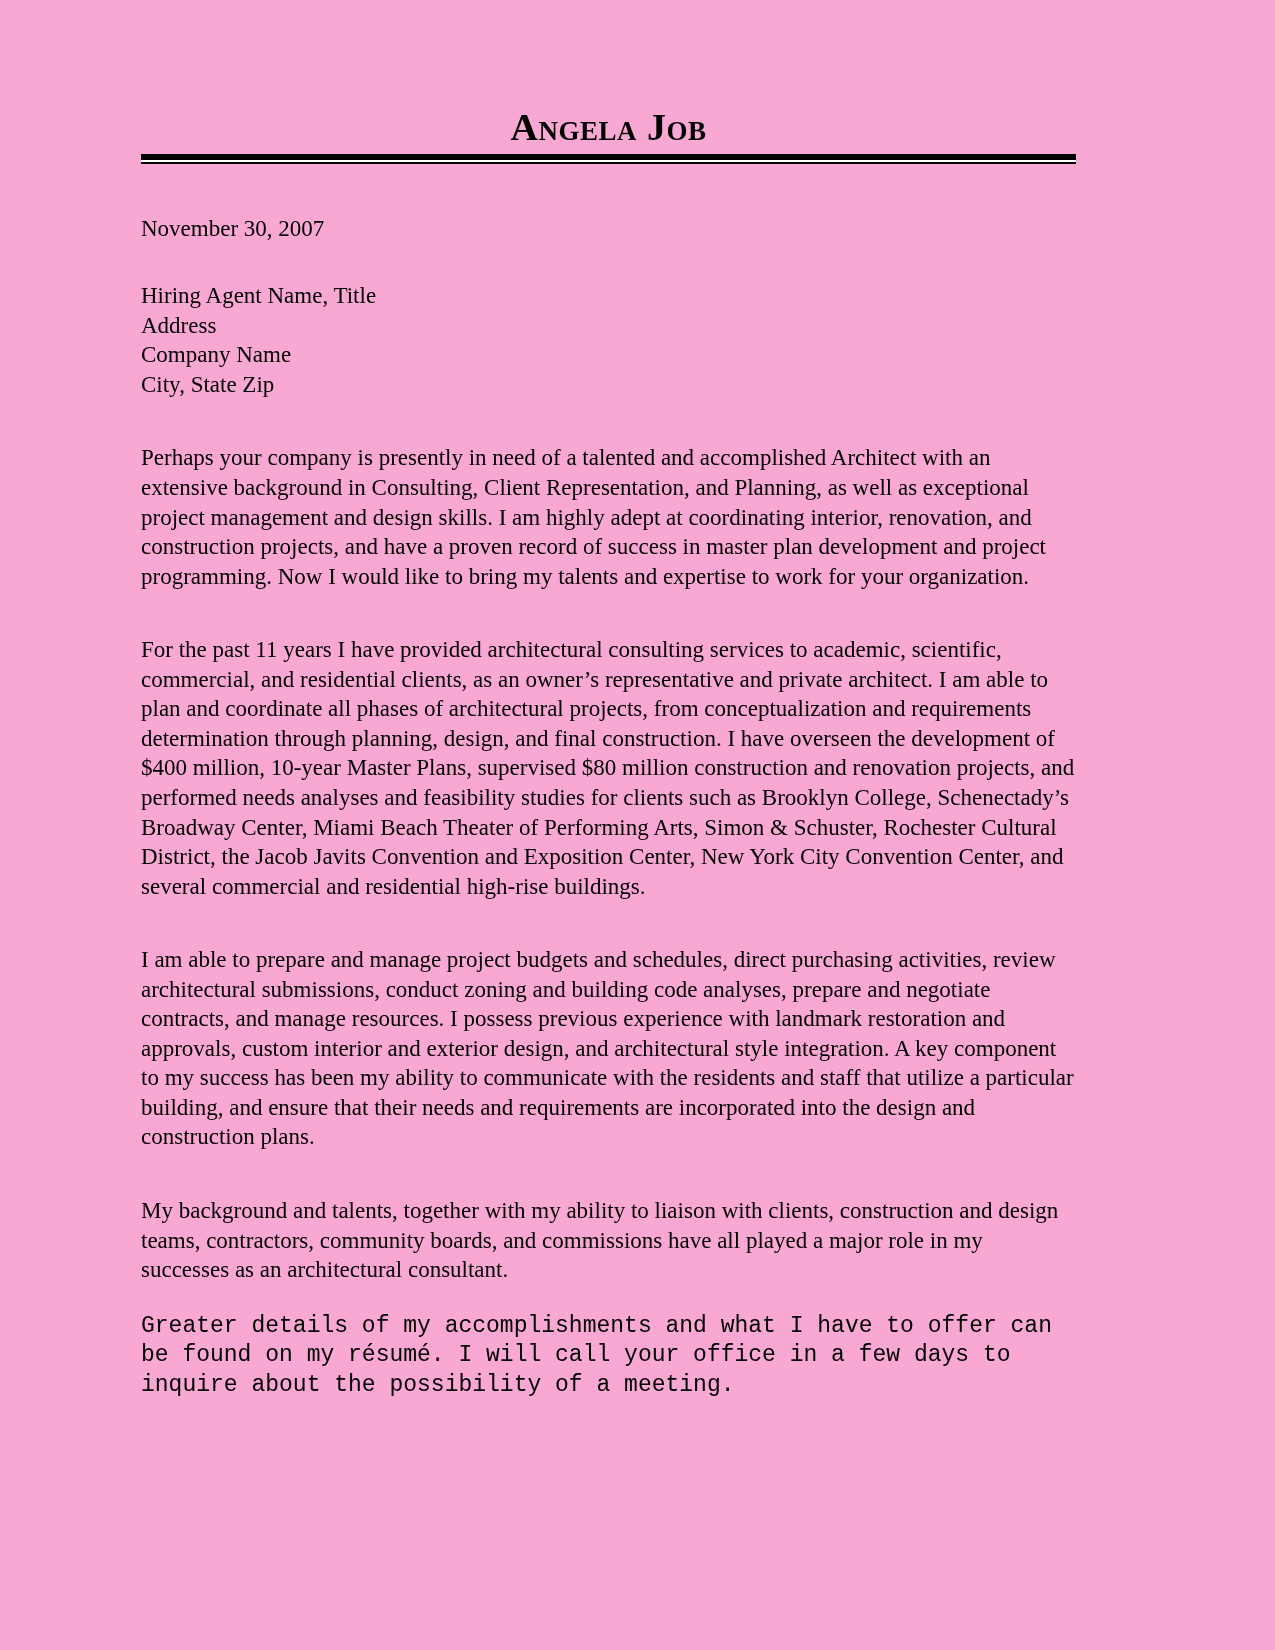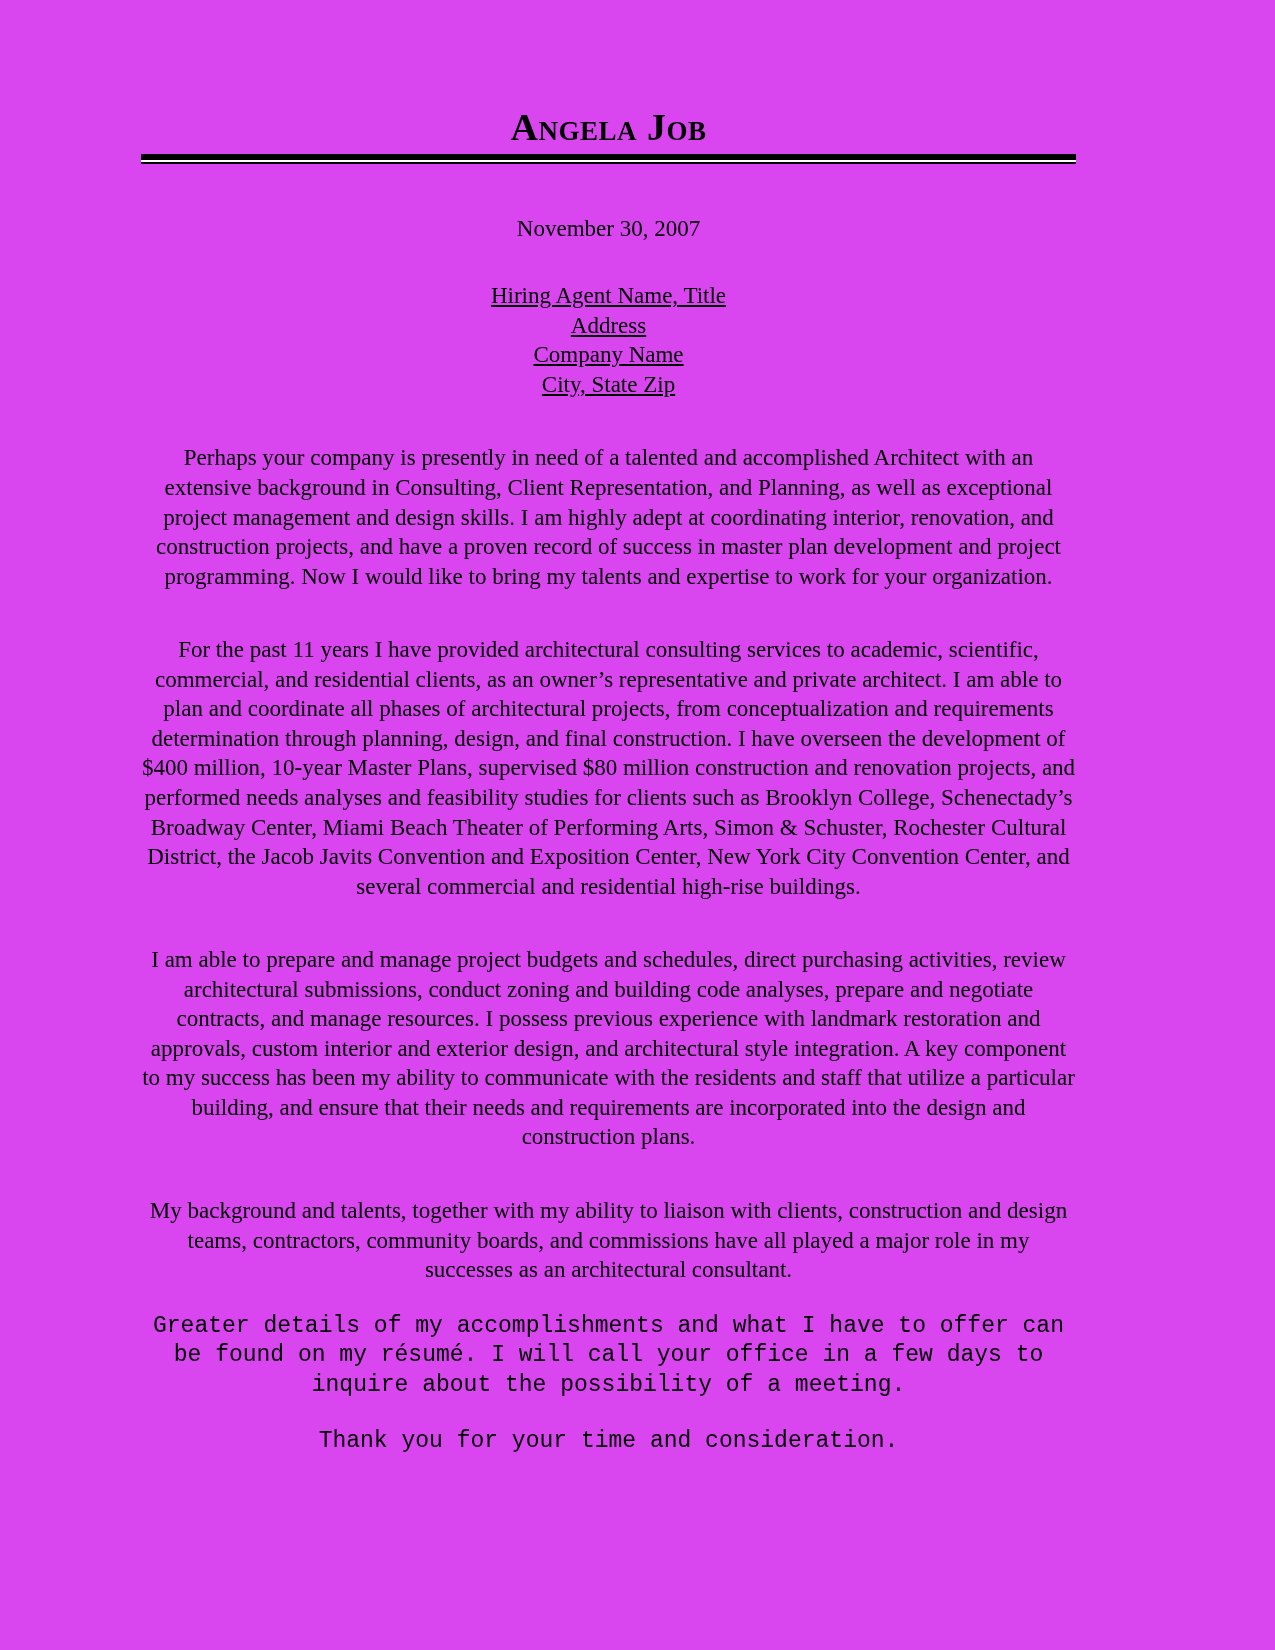--- a/index.html
+++ b/index.html
@@ -13,21 +13,21 @@
     font-family: "Liberation Serif", "DejaVu Serif", serif;
     color: #000000;
     -webkit-font-smoothing: antialiased;
   }
   .page {
     position: relative;
     width: 1275px;
     height: 1650px;
     box-sizing: border-box;
     padding: 0;
-    background: #d946ef;
+    background: #f9a8d4;
     overflow: hidden;
   }
   .letter {
     position: absolute;
     left: 141px;
     top: 0;
     width: 935px;
   }
 
   
@@ -67,31 +67,30 @@
   .rule-thin {
     height: 2px;
     background: #000000;
     width: 100%;
   }
 
   
   .body-block {
     font-size: 23px;
     line-height: 1.285;
-    text-align: center;
+    text-align: left;
   }
   .date-line {
     margin-top: 50px;
   }
   .recipient {
     margin-top: 38px;
   }
   .recipient div {
     white-space: nowrap;
-    text-decoration: underline;
   }
   .salutation {
     margin-top: 48px;
   }
   .para {
     margin-top: 44px;
   }
   .para-tight {
     margin-top: 27px;
     font-family: Liberation Mono, monospace;
@@ -130,18 +129,17 @@
       <div class="para">Perhaps your company is presently in need of a talented and accomplished Architect with an extensive background in Consulting, Client Representation, and Planning, as well as exceptional project management and design skills.  I am highly adept at coordinating interior, renovation, and construction projects, and have a proven record of success in master plan development and project programming.  Now I would like to bring my talents and expertise to work for your organization.</div>
 
       <div class="para">For the past 11 years I have provided architectural consulting services to academic, scientific, commercial, and residential clients, as an owner’s representative and private architect.  I am able to plan and coordinate all phases of architectural projects, from conceptualization and requirements determination through planning, design, and final construction.  I have overseen the development of $400 million, 10-year Master Plans, supervised $80 million construction and renovation projects, and performed needs analyses and feasibility studies for clients such as Brooklyn College, Schenectady’s Broadway Center, Miami Beach Theater of Performing Arts, Simon &amp; Schuster, Rochester Cultural District, the Jacob Javits Convention and Exposition Center, New York City Convention Center, and several commercial and residential high-rise buildings.</div>
 
       <div class="para">I am able to prepare and manage project budgets and schedules, direct purchasing activities, review architectural submissions, conduct zoning and building code analyses, prepare and negotiate contracts, and manage resources.  I possess previous experience with landmark restoration and approvals, custom interior and exterior design, and architectural style integration.  A key component to my success has been my ability to communicate with the residents and staff that utilize a particular building, and ensure that their needs and requirements are incorporated into the design and construction plans.</div>
 
       <div class="para">My background and talents, together with my ability to liaison with clients, construction and design teams, contractors, community boards, and commissions have all played a major role in my successes as an architectural consultant.</div>
 
       <div class="para-tight">Greater details of my accomplishments and what I have to offer can be found on my résumé.  I will call your office in a few days to inquire about the possibility of a meeting.</div>
 
-      <div class="para-tight">Thank you for your time and consideration.</div>
 
 
     </div>
   </div>
 </div>
 
 </body></html>

